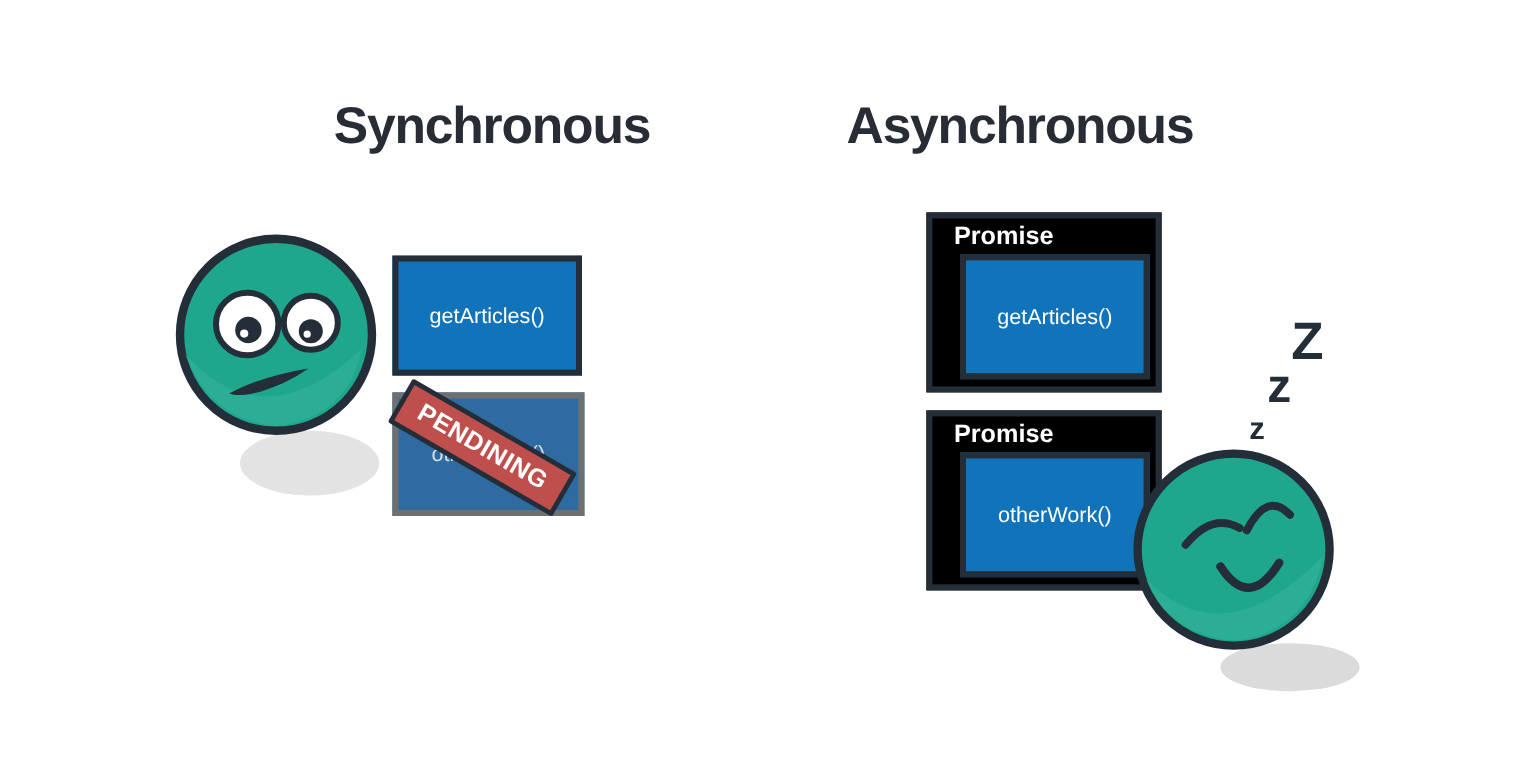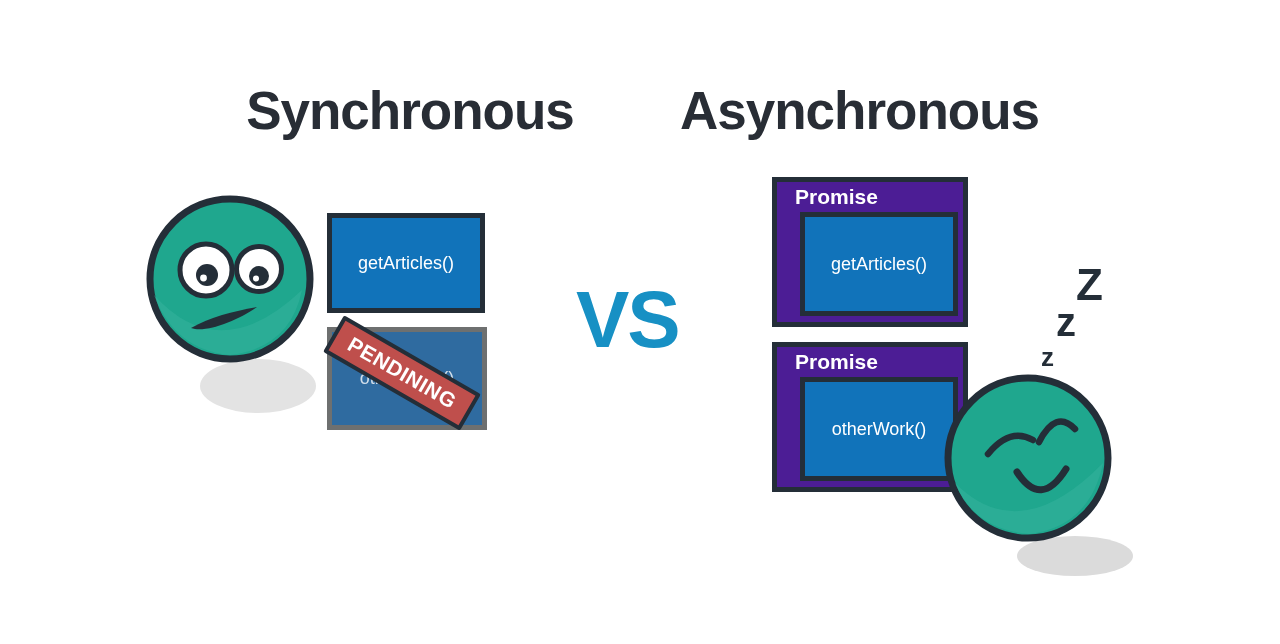--- a/index.html
+++ b/index.html
@@ -13,21 +13,21 @@
     width: 1280px;
     height: 644px;
     background: #ffffff;
     overflow: hidden;
   }
   .title {
     position: absolute;
     top: 82px;
     width: 340px;
     text-align: center;
-    font-size: 53px;
+    font-size: 43px;
     font-weight: bold;
     letter-spacing: -1px;
     color: #282d35;
     line-height: 1.1;
   }
   .title-sync  { left: 240px; }
   .title-async { left: 680px; }
   .vs {
     position: absolute;
     left: 576px;
@@ -86,21 +86,21 @@
     font-size: 21px;
     font-weight: bold;
     letter-spacing: 0.5px;
   }
 
   .promise-box {
     position: absolute;
     left: 772px;
     width: 196px; height: 150px;
     box-sizing: border-box;
-    background: #4c1d95;
+    background: #000000;
     border: 5px solid #242e38;
     z-index: 1;
   }
   .promise-1 { top: 177px; }
   .promise-2 { top: 342px; }
   .promise-header {
     position: absolute;
     left: 18px; top: 3px;
     color: #ffffff;
     font-size: 21px;
@@ -132,21 +132,20 @@
   .z-small  { left: 1041px; top: 344px; font-size: 26px; }
 </style>
 </head>
 <body>
 
 <div class="canvas">
 
   <div class="title title-sync">Synchronous</div>
   <div class="title title-async">Asynchronous</div>
 
-  <div class="vs">VS</div>
 
   <svg class="face-svg worried-face" viewBox="0 0 200 230">
     <ellipse cx="128" cy="196" rx="58" ry="27" fill="#e3e3e3"></ellipse>
     <circle cx="100" cy="89" r="80" fill="#1fa78e" stroke="#242e38" stroke-width="7"></circle>
     <path d="M24,105 Q90,178 172,100 Q160,158 100,165 Q45,160 24,105 Z" fill="#35b39c" opacity="0.55"></path>
     <circle cx="76" cy="80" r="26" fill="#ffffff" stroke="#242e38" stroke-width="5"></circle>
     <circle cx="129" cy="79" r="22.5" fill="#ffffff" stroke="#242e38" stroke-width="5"></circle>
     <circle cx="77" cy="85" r="11" fill="#242e38"></circle>
     <circle cx="73.5" cy="88" r="3.4" fill="#ffffff"></circle>
     <circle cx="129" cy="86" r="10" fill="#242e38"></circle>

